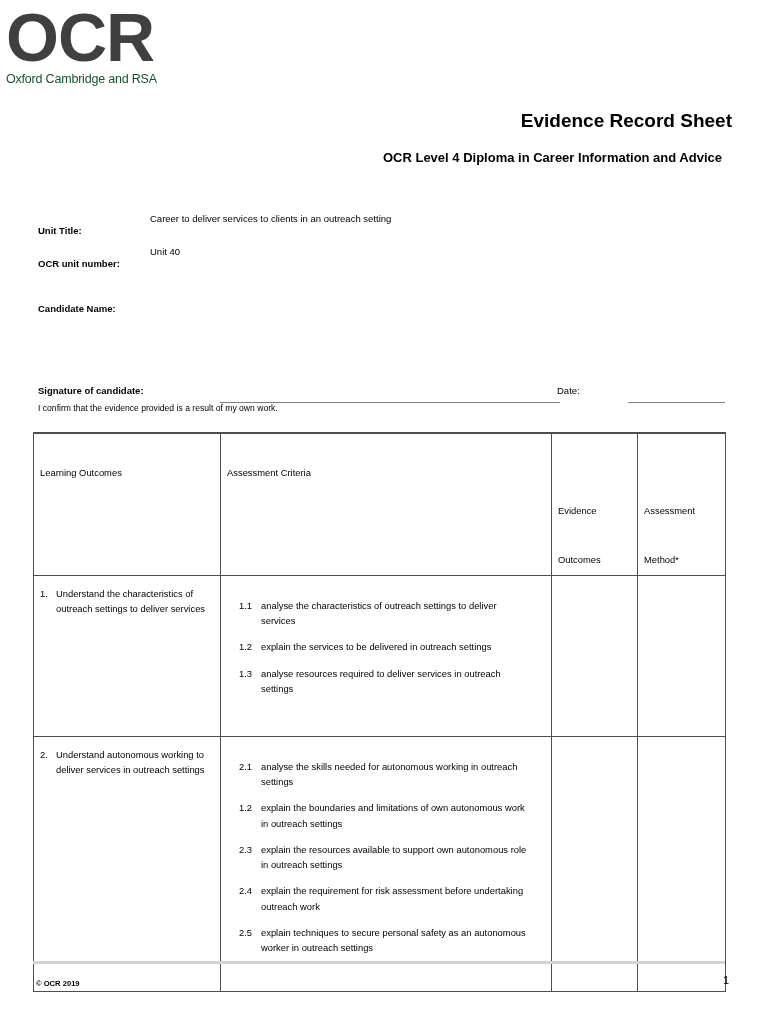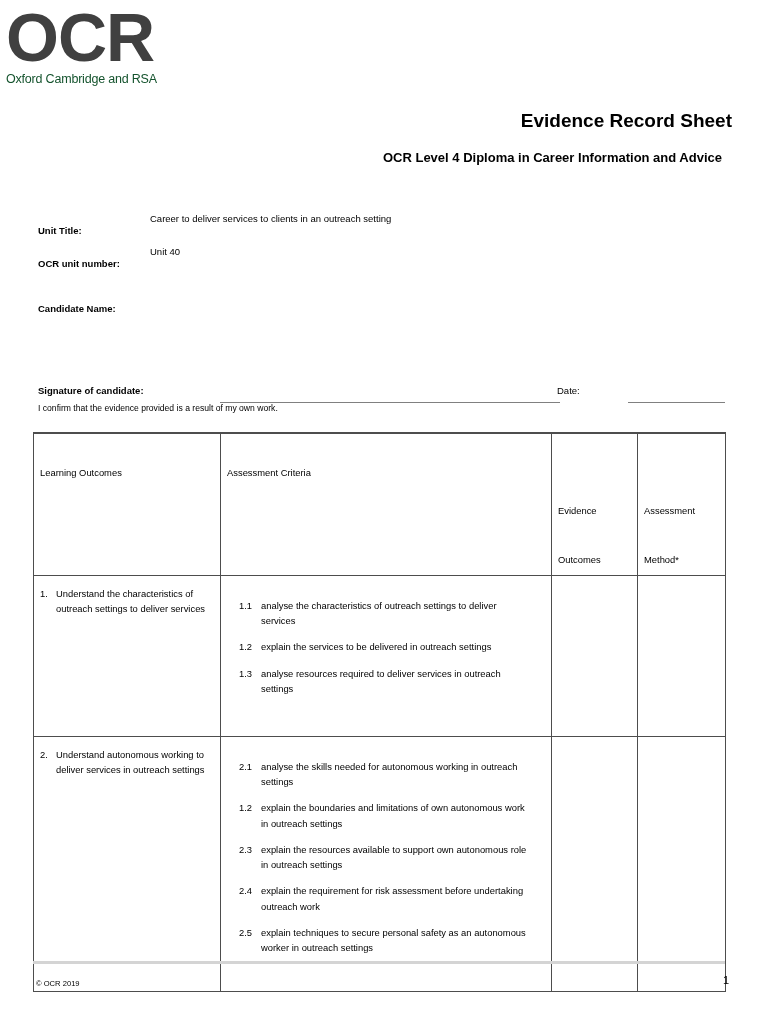--- a/index.html
+++ b/index.html
@@ -195,21 +195,21 @@
     top: 961px;
     width: 692px;
     height: 0;
     border-top: 3px solid #d4d4d4;
   }
   .footer-copyright {
     position: absolute;
     left: 36px;
     top: 979px;
     font-size: 7.6px;
-    font-weight: 400;
+    font-weight: 700;
   }
   .footer-pagenum {
     position: absolute;
     right: 41px;
     top: 974px;
     font-size: 11px;
     font-weight: 400;
   }
 </style>
 </head>

